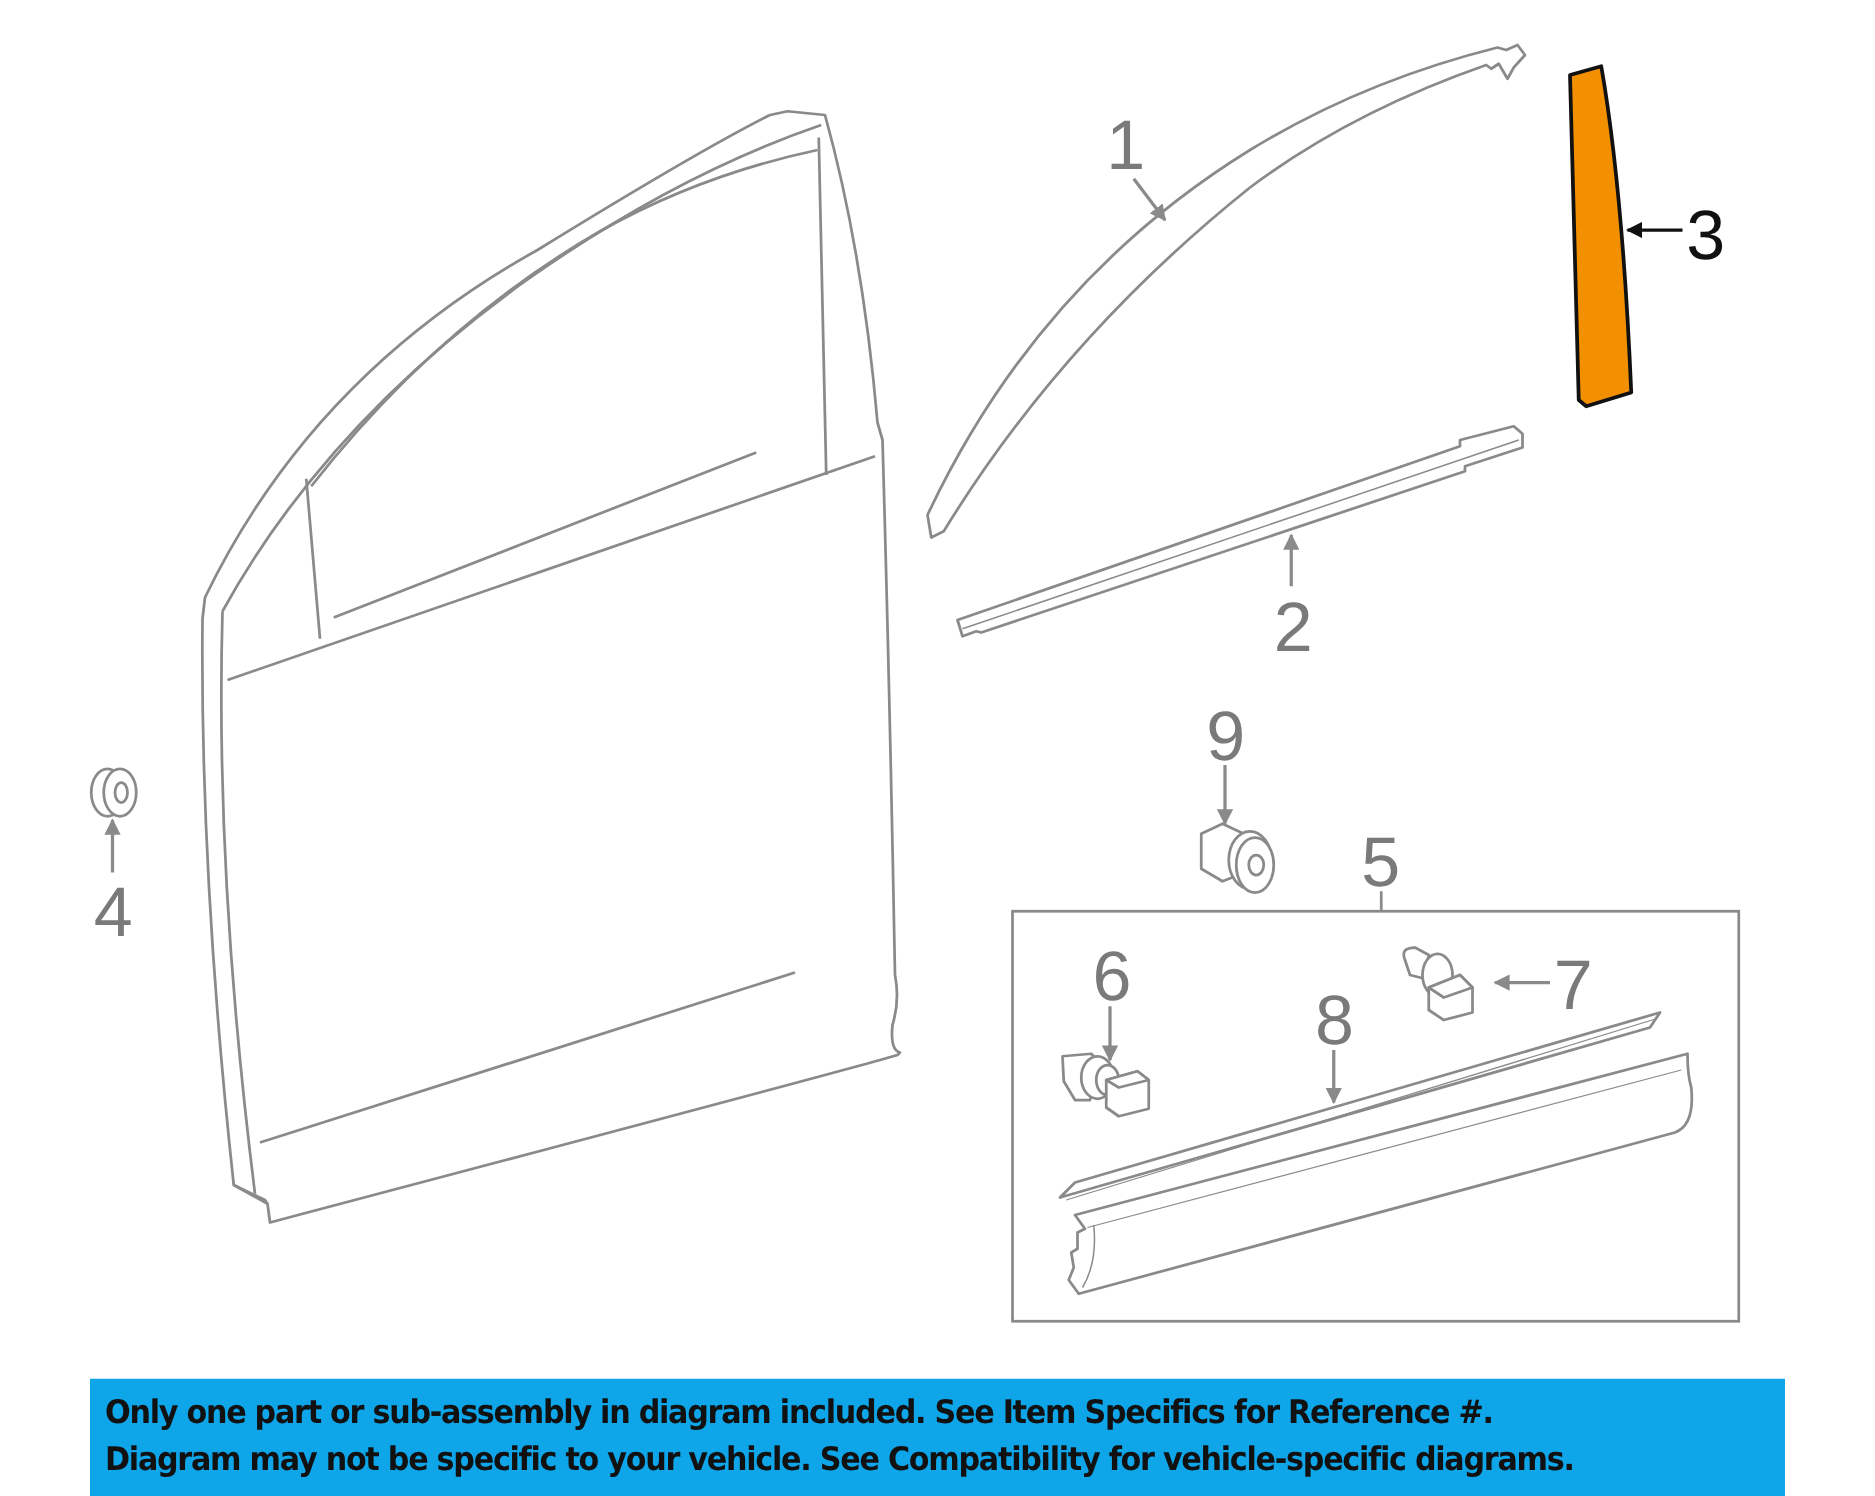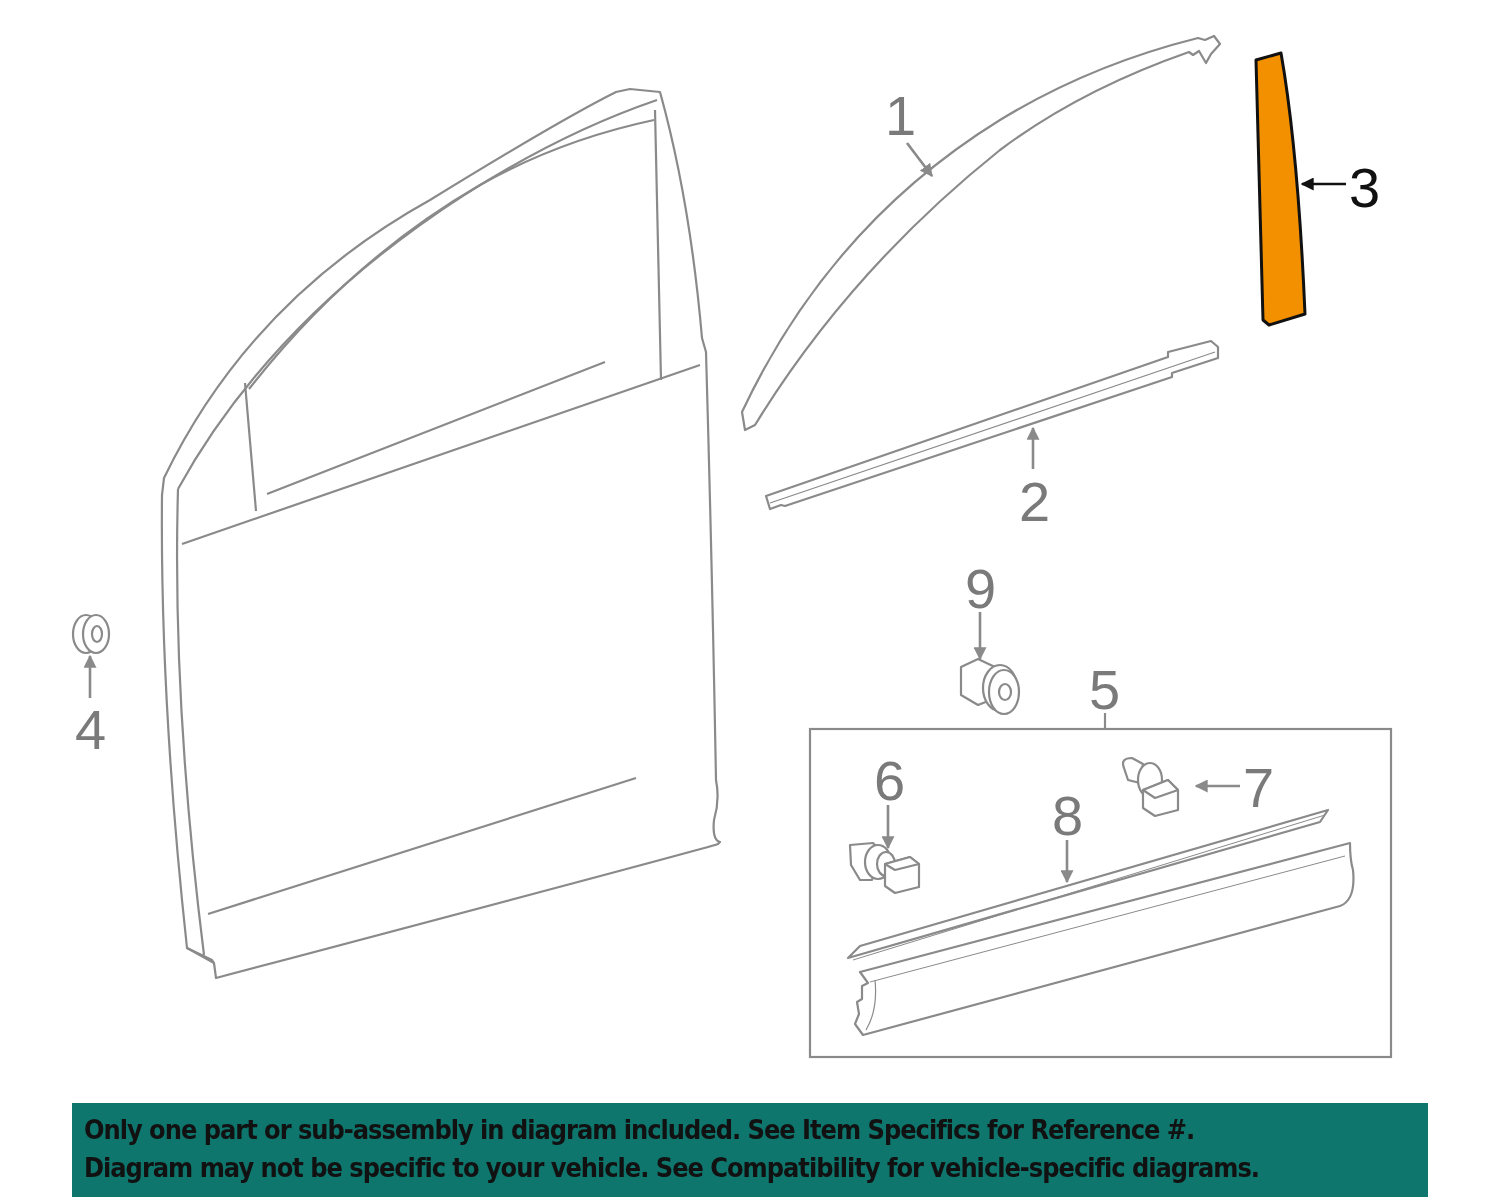--- a/index.html
+++ b/index.html
@@ -1,20 +1,20 @@
 <!DOCTYPE html>
 <html><head>
   <meta charset="utf-8">
   <style>
     html, body { margin: 0; padding: 0; background: #ffffff; }
     body { width: 1500px; height: 1197px; position: relative; overflow: hidden; font-family: "Liberation Sans", sans-serif; }
     #diagram { position: absolute; left: 0; top: 0; width: 1500px; height: 1197px; }
     .callout { position: absolute; font-family: "Liberation Sans", sans-serif; font-size: 56px; color: #7a7a7a; line-height: 1; }
     .callout-3 { color: #111111; }
-    #banner { position: absolute; left: 72px; top: 1103px; width: 1356px; height: 94px; background: #0f766e; box-sizing: border-box; padding: 8px 0 0 12px; }
+    #banner { position: absolute; left: 72px; top: 1103px; width: 1356px; height: 94px; background: #0ea5e9; box-sizing: border-box; padding: 8px 0 0 12px; }
     #banner .line { font-family: "DejaVu Sans", sans-serif; font-weight: bold; font-size: 26px; color: #111111; letter-spacing: -1.1px; line-height: 38px; white-space: nowrap; transform: scaleX(0.93); transform-origin: left center; }
   </style>
 </head>
 <body>
 
 <svg id="diagram" viewBox="0 0 1500 1197" xmlns="http://www.w3.org/2000/svg">
   <defs>
     <marker id="ah" viewBox="0 0 10 10" refX="9" refY="5" markerWidth="5" markerHeight="5" orient="auto">
       <path d="M0,0 L10,5 L0,10 z" fill="#8a8a8a"></path>
     </marker>

